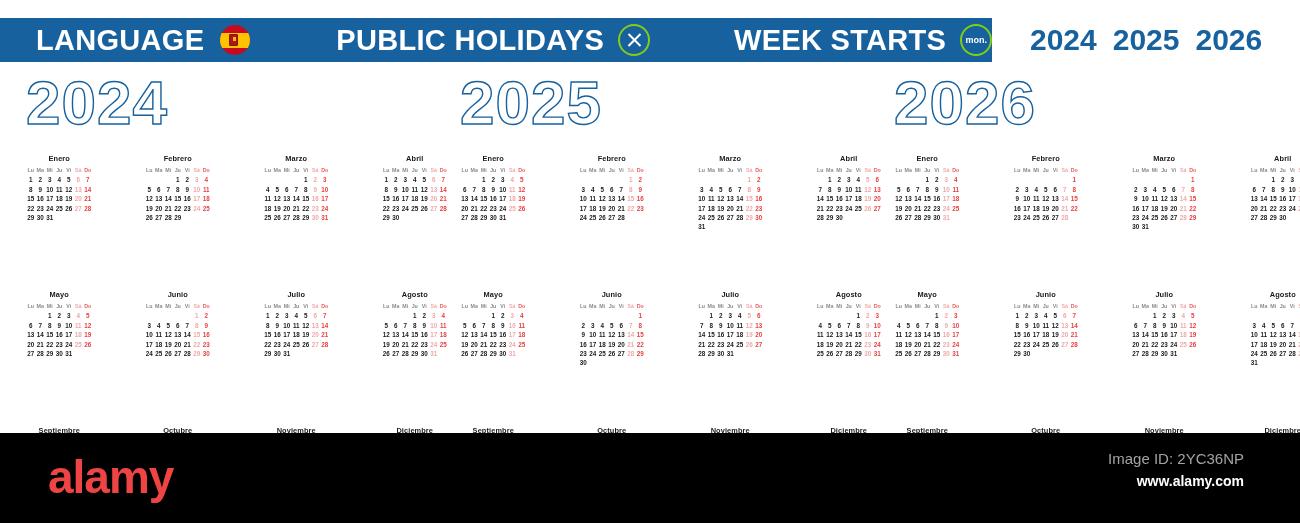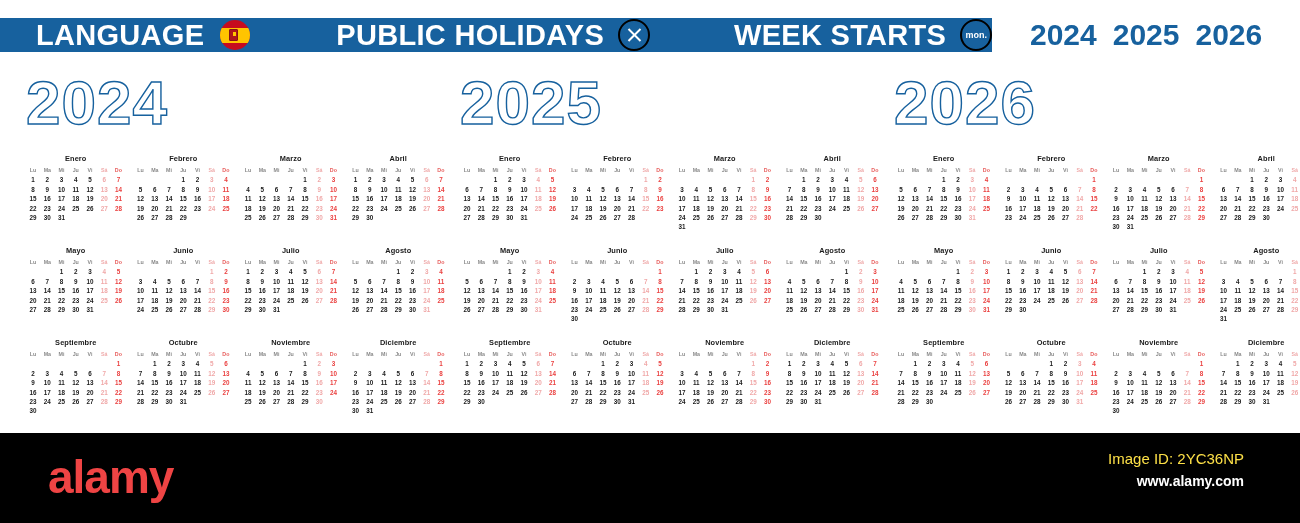--- a/index.html
+++ b/index.html
@@ -12,21 +12,21 @@
   }
   #page {
     position: relative;
     width: 1300px; height: 523px;
     background: #ffffff;
   }
 
   
   .topbar {
     position: absolute; left: 0; top: 18px;
-    width: 1300px; height: 34px;
+    width: 1300px; height: 44px;
     display: flex; align-items: stretch;
   }
   .topbar-blue {
     background: #17619e;
     flex: 0 0 978px;
     display: flex; align-items: center;
     padding-left: 36px;
     gap: 0;
   }
   .topbar-white {
@@ -68,21 +68,21 @@
   }
   .flag-badge .crest:after {
     content: ""; position: absolute;
     left: 2.5px; top: 2px; width: 3.5px; height: 4px;
     background: #ffc400;
   }
 
   
   .circ {
     width: 32px; height: 32px;
-    border: 2px solid #000000; border-radius: 50%;
+    border: 2px solid #84cc16; border-radius: 50%;
     flex: 0 0 auto;
     display: flex; align-items: center; justify-content: center;
     position: relative;
   }
   .circ-x:before, .circ-x:after {
     content: ""; position: absolute;
     width: 17px; height: 2px; background: #ffffff;
     left: 5.5px; top: 13px;
   }
   .circ-x:before { transform: rotate(45deg); }
@@ -120,20 +120,21 @@
     user-select: none;
   }
 
   .months-grid {
     margin-top: 16px;
     display: grid;
     grid-template-columns: repeat(4, 1fr);
     grid-auto-rows: 92px;
     column-gap: 0px;
     row-gap: 0px;
+    gap: 44px;
   }
   .month {
     padding: 0 4px;
   }
   .month-name {
     text-align: center;
     font-size: 7.4px;
     font-weight: 700;
     color: #1a1a1a;
     letter-spacing: 0.1px;
@@ -172,21 +173,21 @@
   .alamy-logo {
     position: absolute; left: 48px; top: 20px;
     color: #ef4444;
     font-size: 46px;
     font-weight: 700;
     letter-spacing: -1px;
     line-height: 48px;
   }
   .img-id {
     position: absolute; right: 56px; top: 17px;
-    color: #fde047;
+    color: #a3a3a3;
     font-size: 15px;
     font-weight: 400;
     text-align: right;
   }
   .alamy-url {
     position: absolute; right: 56px; top: 40px;
     color: #ffffff;
     font-size: 14px;
     font-weight: 700;
     text-align: right;

